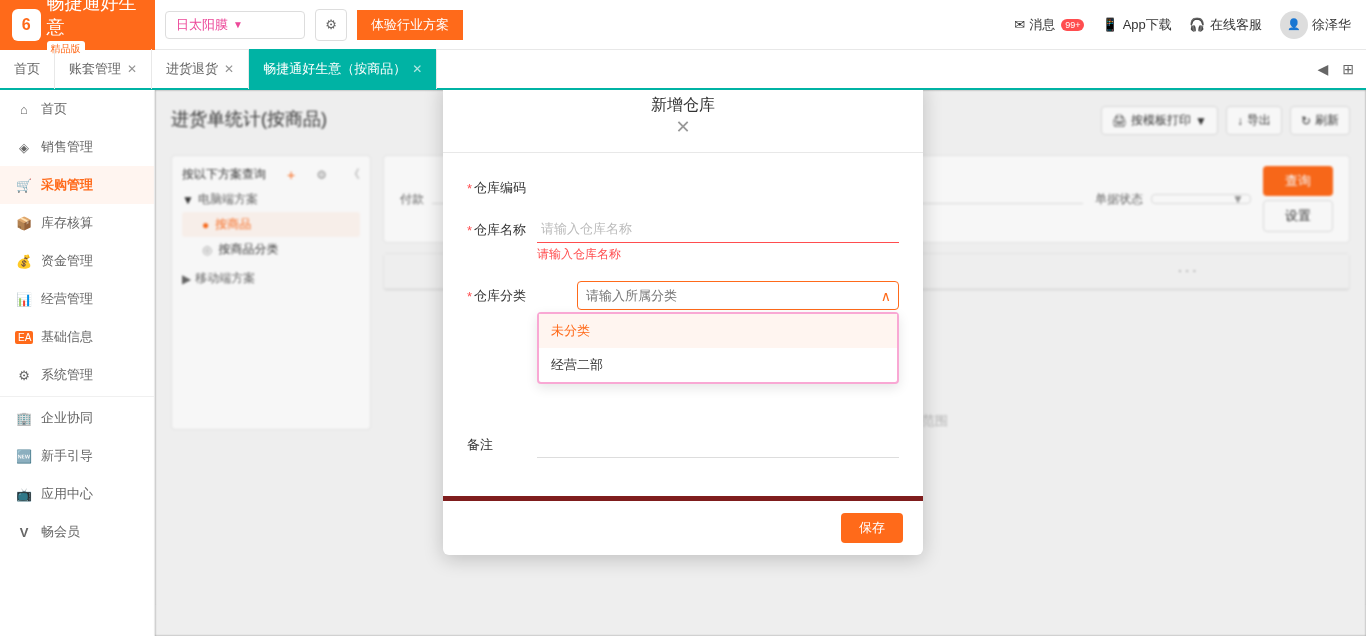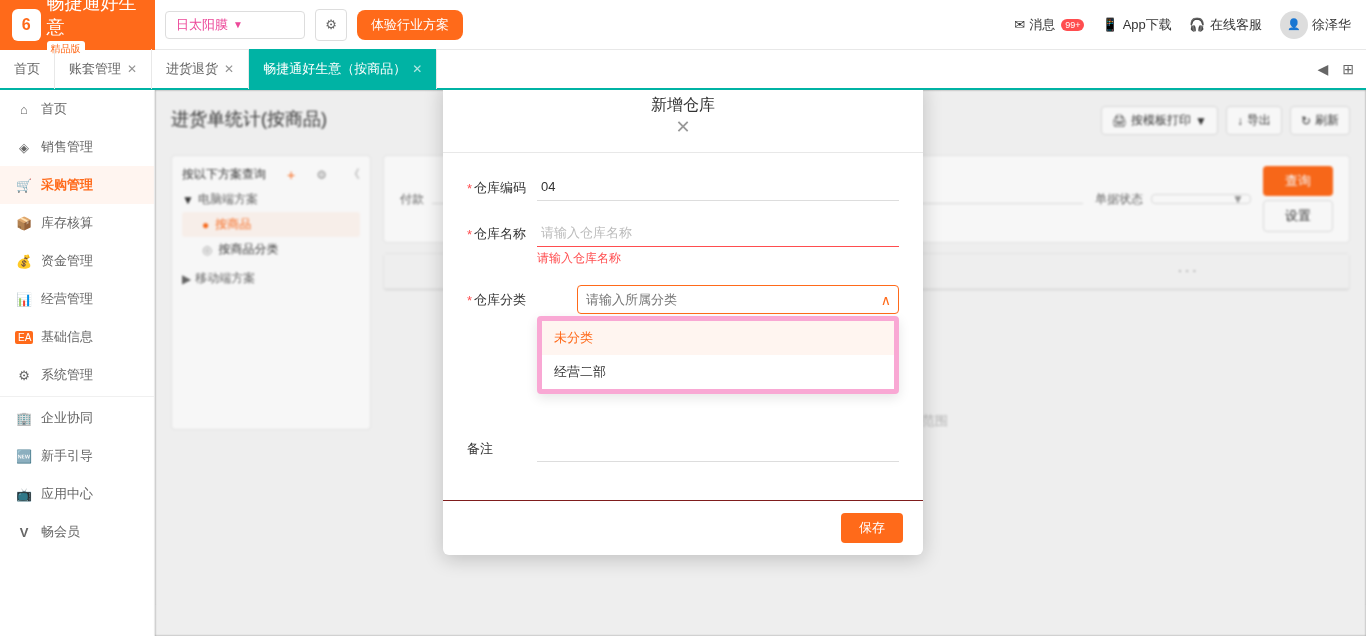--- a/index.html
+++ b/index.html
@@ -32,21 +32,21 @@
       padding: 4px 10px; cursor: pointer; min-width: 140px;
     }
     .store-selector span { color: #ec4899; }
     .chevron { color: #999; font-size: 10px; }
     .gear-btn {
       width: 32px; height: 32px; border: 1px solid #ddd; border-radius: 4px;
       display: flex; align-items: center; justify-content: center;
       cursor: pointer; color: #666; background: #fff;
     }
     .trial-btn {
-      background: #ff6a1a; color: #fff; border: none; border-radius: 8px;
+      background: #ff6a1a; color: #fff; border: none; border-radius: 0;
       padding: 6px 14px; cursor: pointer; font-size: 13px;
     }
     .header-right {
       margin-left: auto; display: flex; align-items: center; gap: 18px;
     }
     .header-icon-item {
       display: flex; align-items: center; gap: 4px; cursor: pointer; color: #333; font-size: 13px;
     }
     .badge {
       background: #ff4d4f; color: #fff; font-size: 10px; border-radius: 8px;
@@ -153,38 +153,38 @@
       cursor: pointer; color: #bbb;
     }
     .select-arrow {
       position: absolute; right: 8px; top: 50%; transform: translateY(-50%);
       color: #ff6a1a; font-size: 14px; pointer-events: none;
     }
 
     
     .dropdown-list {
       position: absolute; top: calc(100% + 2px); left: 0; right: 0;
-      background: #fff; border: 5px solid #f9a8d4; border-radius: 4px;
+      background: #fff; border: 2px solid #f9a8d4; border-radius: 4px;
       box-shadow: 0 4px 12px rgba(0,0,0,0.1); z-index: 200;
     }
     .dropdown-item {
       padding: 8px 12px; font-size: 13px; color: #333; cursor: pointer;
     }
     .dropdown-item.active { background: #fff5f0; color: #ff6a1a; }
 
     .form-row-notes { display: flex; align-items: flex-start; margin-bottom: 18px; }
     .notes-input {
       width: 100%; border: none; border-bottom: 1px solid #ddd;
       padding: 6px 4px; font-size: 13px; outline: none; background: transparent; color: #333;
     }
     .notes-input::placeholder { color: #bbb; }
 
     .dialog-footer {
       display: flex; align-items: center; justify-content: flex-end;
-      padding: 12px 20px; gap: 10px; border-top: 1px solid #7f1d1d;
+      padding: 12px 20px; gap: 10px; border-top: 5px solid #7f1d1d;
     }
     .btn-save {
       background: #ff6a1a; color: #fff; border: none; border-radius: 4px;
       padding: 6px 18px; cursor: pointer; font-size: 13px;
     }
 
     
     .bottom-bar {
       position: fixed; bottom: 0; left: 155px; right: 0;
       height: 32px; background: #fff; border-top: 1px solid #e8e8e8;
@@ -420,23 +420,20 @@
       <span class="dialog-title">新增仓库</span>
       <button class="dialog-close">✕</button>
     </div>
     <div class="dialog-body">
 
       <div class="form-row">
         <div class="form-label">
           <span class="required">*</span>
           <span>仓库编码</span>
         </div>
-        <div class="form-input-wrap">
-          <input class="form-input" type="text" value="04" style="">
-        </div>
       </div>
 
       <div class="form-row">
         <div class="form-label">
           <span class="required">*</span>
           <span>仓库名称</span>
         </div>
         <div class="form-input-wrap">
           <input class="form-input error-border" type="text" placeholder="请输入仓库名称" style="">
           <div class="error-msg">请输入仓库名称</div>

